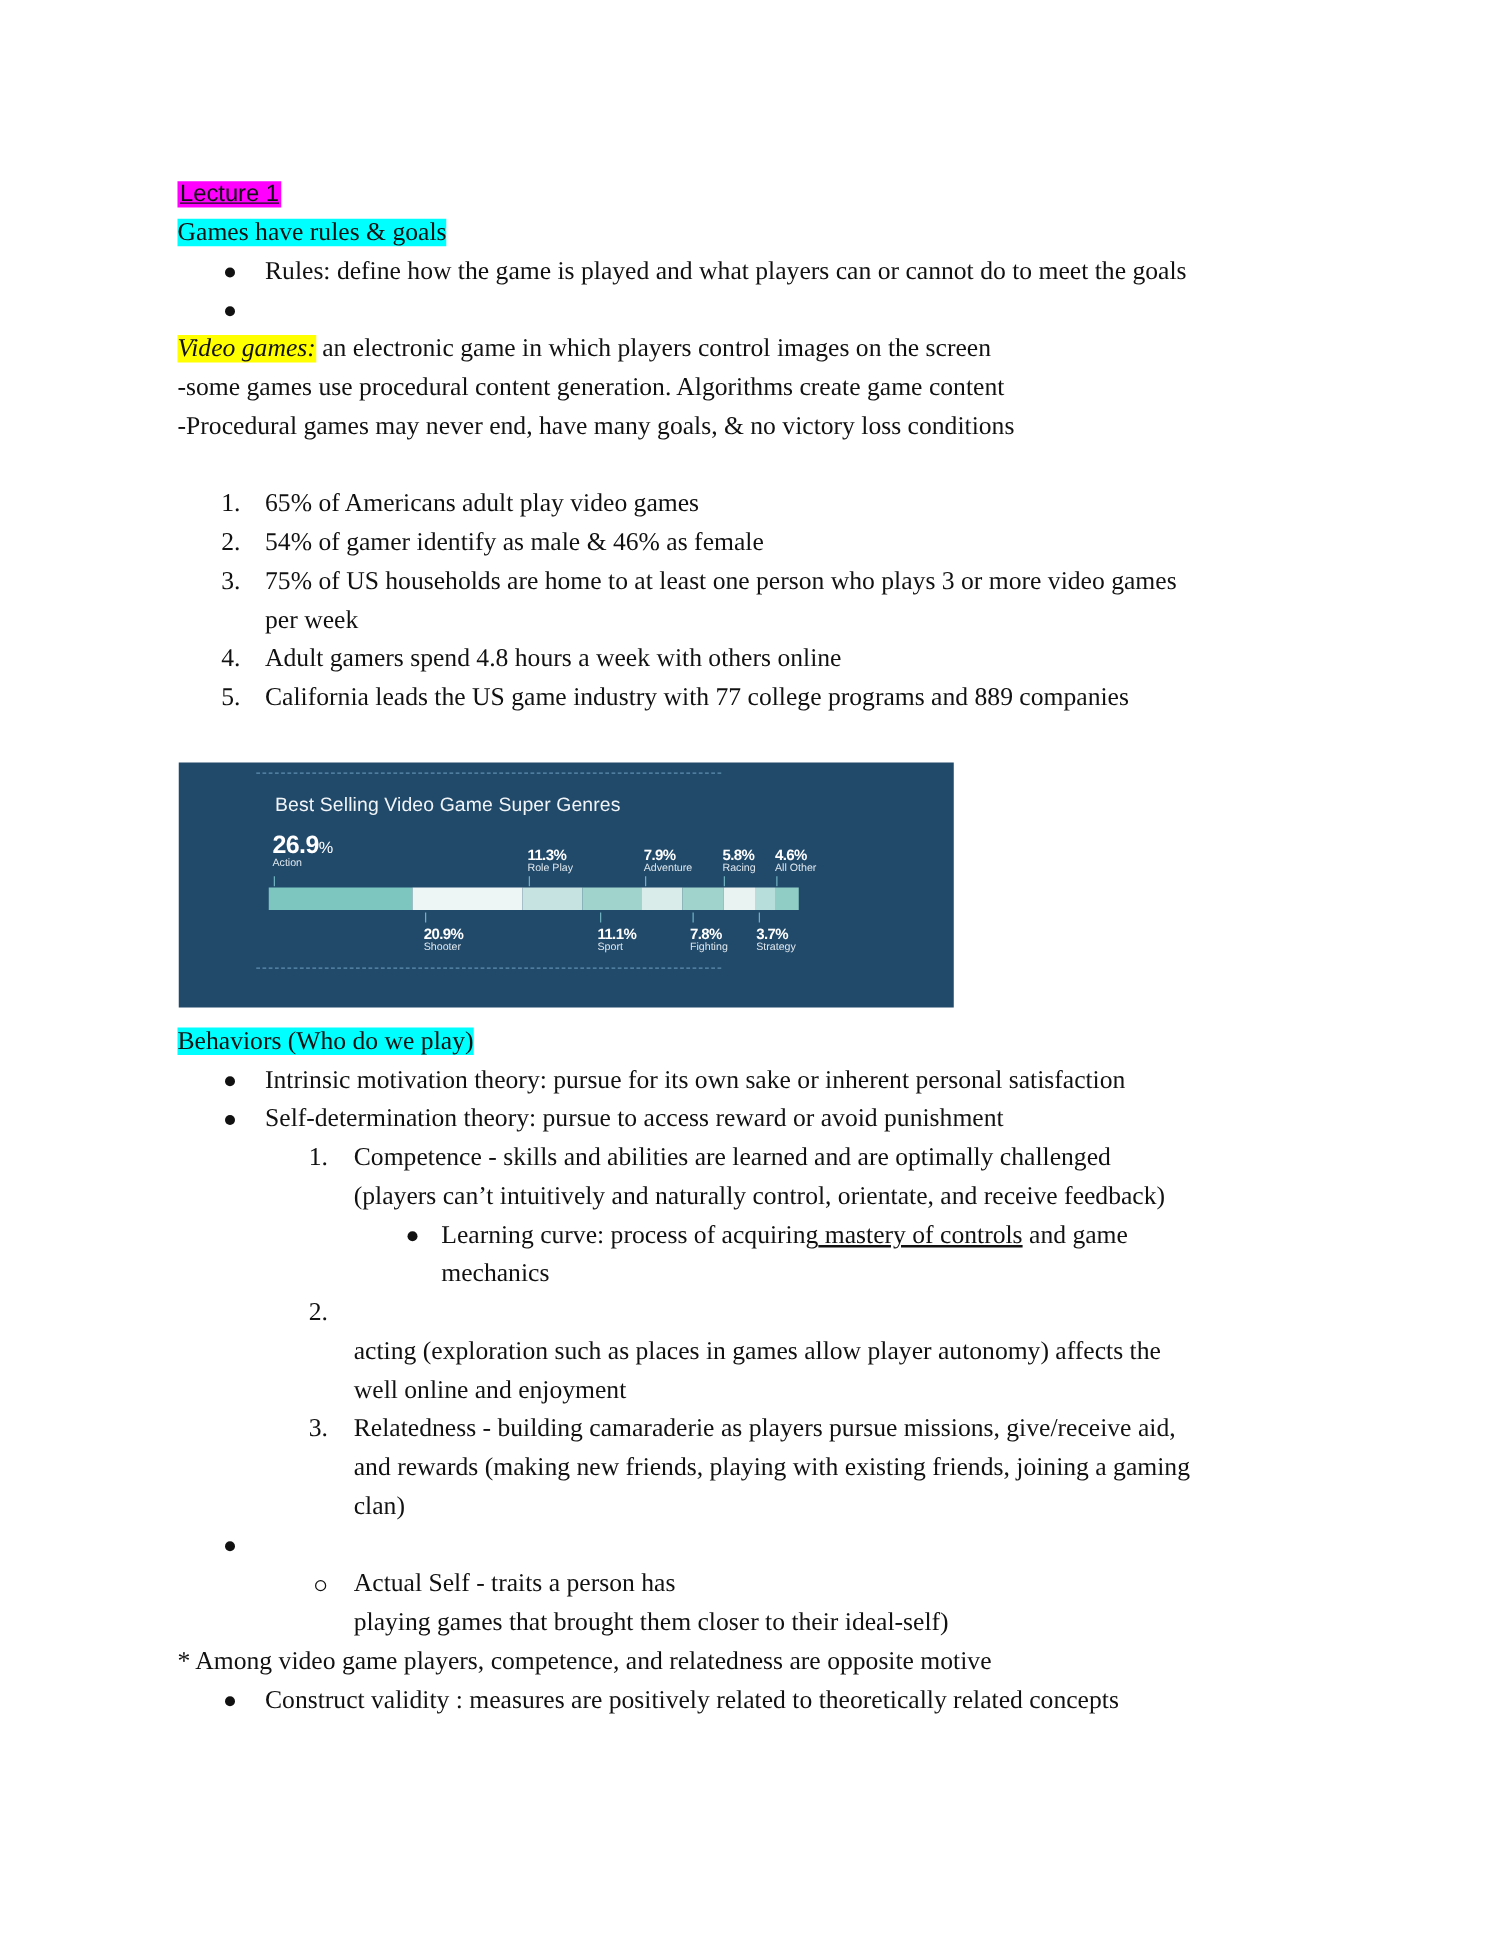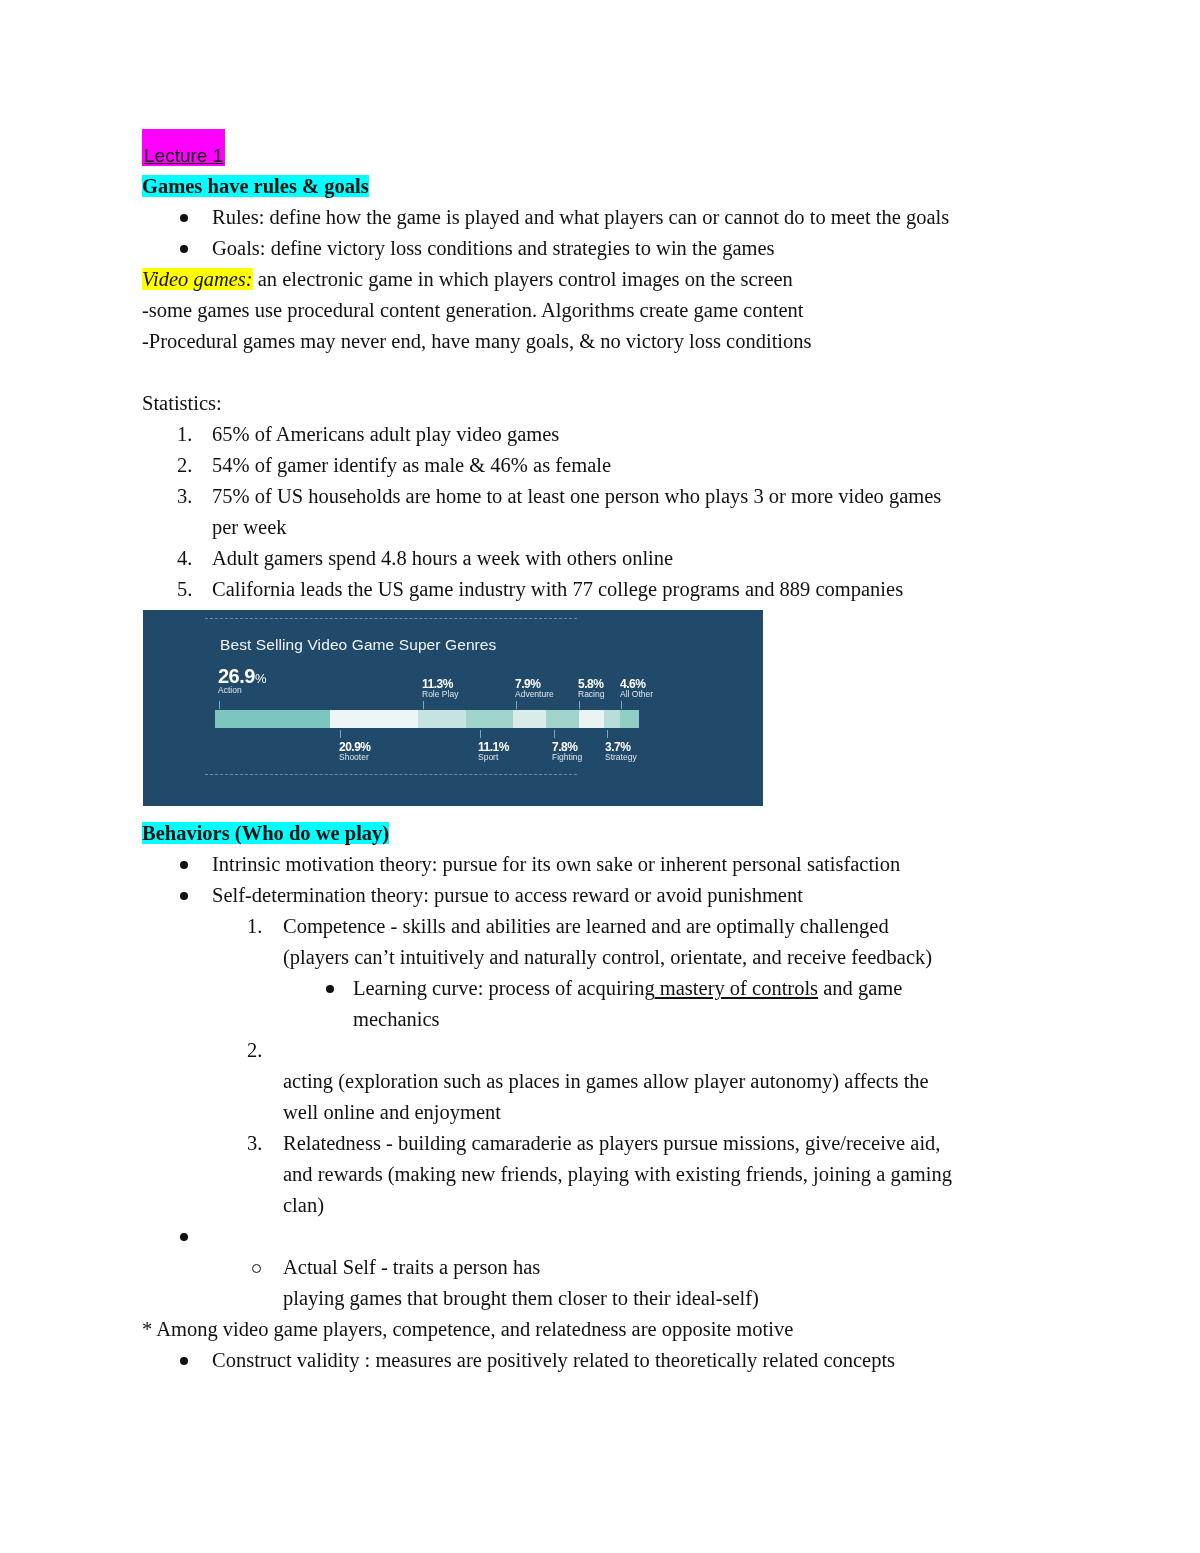--- a/index.html
+++ b/index.html
@@ -3,22 +3,22 @@
 <meta charset="utf-8">
 <style>
   html, body { margin: 0; padding: 0; background: #ffffff; }
   body { width: 1200px; height: 1553px; position: relative; overflow: hidden;
          font-family: "Liberation Serif", "DejaVu Serif", serif; color: #111; }
   .page { position: absolute; left: 142px; top: 140px; width: 930px; }
   .line { font-size: 20.5px; line-height: 31px; height: 31px; white-space: nowrap; position: relative; }
   .hl-magenta { background: #ff00ff; }
   .hl-cyan { background: #00ffff; }
   .hl-yellow { background: #ffff00; }
-  .lecture { font-family: "Liberation Sans", "DejaVu Sans", sans-serif; font-size: 19px; text-decoration: underline; padding: 16px 2px 0 2px; }
-  .heading { font-weight: bold; text-align: right; }
+  .lecture { font-family: "Liberation Sans", "DejaVu Sans", sans-serif; font-size: 19px; text-decoration: underline; padding: 0 2px 0 2px; }
+  .heading { font-weight: normal; text-align: right; }
   .ital { font-style: italic; }
   .u { text-decoration: underline; }
   .marker { position: absolute; top: 0; }
   .txt { position: absolute; top: 0; }
   .dot { display: inline-block; width: 8px; height: 8px; border-radius: 50%; background: #111; position: absolute; top: 12px; }
   .ring { display: inline-block; width: 7px; height: 7px; border-radius: 50%; border: 1.3px solid #111; position: absolute; top: 12px; }
   .blank { height: 31px; }
 
   
   .chart { position: absolute; left: 143px; top: 610px; width: 620px; height: 196px; background: #21496a; overflow: hidden;
@@ -44,30 +44,28 @@
 
   <div class="line">
     <span class="heading hl-cyan">Games have rules &amp; goals</span>
   </div>
   <div class="line">
     <span class="dot" style="left:38px"></span>
     <span class="txt" style="left:70px">Rules: define how the game is played and what players can or cannot do to meet the goals</span>
   </div>
   <div class="line">
     <span class="dot" style="left:38px"></span>
-    <span class="txt" style="left:70px">Goals: define victory loss conditions and strategies to win the games</span>
   </div>
   <div class="line">
     <span class="ital hl-yellow">Video games:</span><span> an electronic game in which players control images on the screen</span>
   </div>
   <div class="line">-some games use procedural content generation. Algorithms create game content</div>
   <div class="line">-Procedural games may never end, have many goals, &amp; no victory loss conditions</div>
   <div class="blank"></div>
 
-  <div class="line">Statistics:</div>
   <div class="line">
     <span class="marker" style="left:35px">1.</span>
     <span class="txt" style="left:70px">65% of Americans adult play video games</span>
   </div>
   <div class="line">
     <span class="marker" style="left:35px">2.</span>
     <span class="txt" style="left:70px">54% of gamer identify as male &amp; 46% as female</span>
   </div>
   <div class="line">
     <span class="marker" style="left:35px">3.</span>

